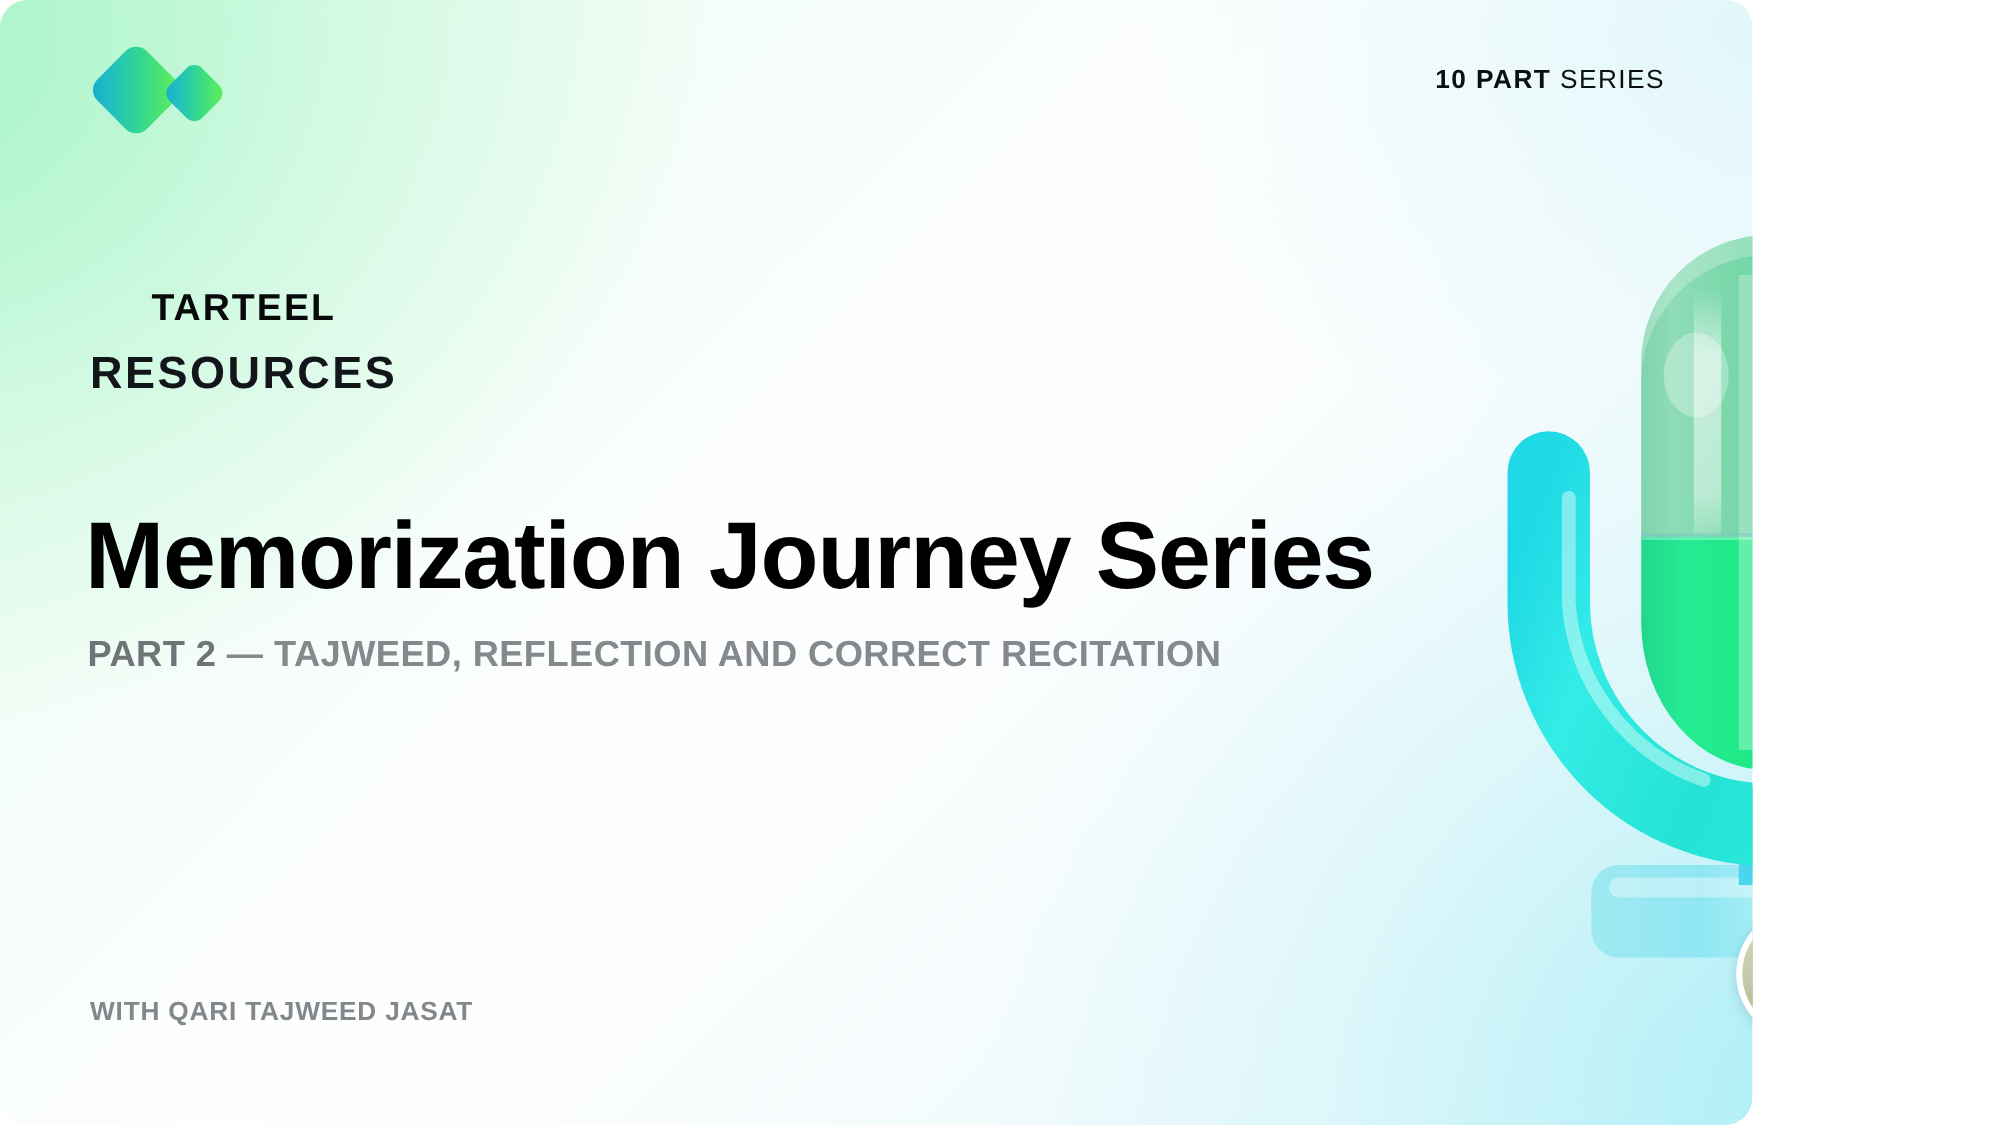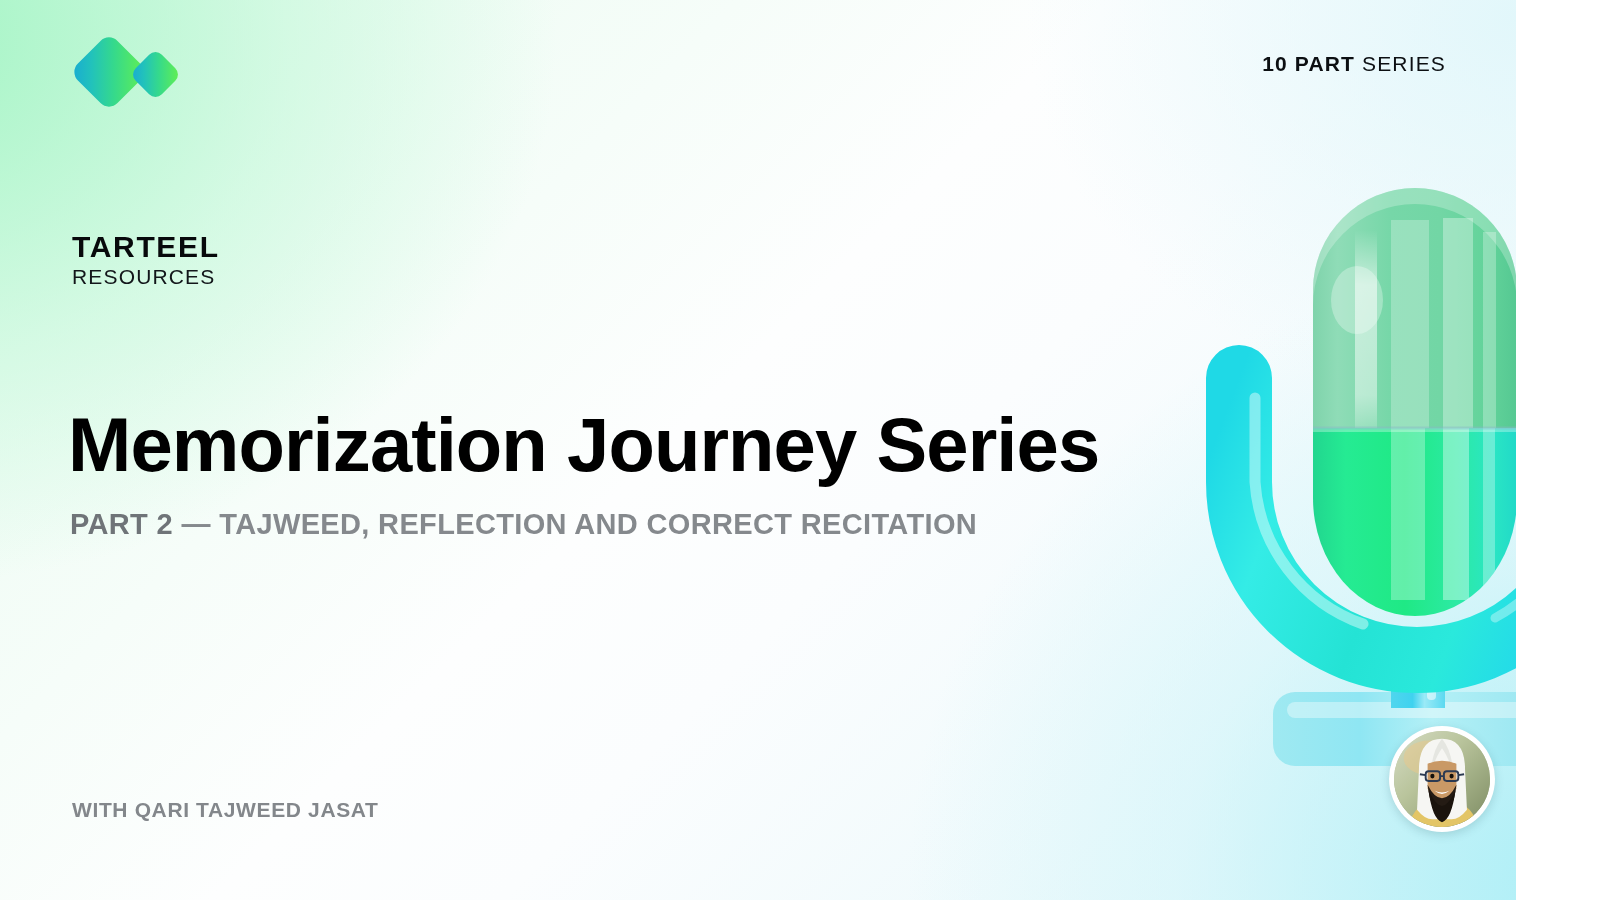--- a/index.html
+++ b/index.html
@@ -5,51 +5,52 @@
 <style>
   * { margin:0; padding:0; box-sizing:border-box; }
   html, body {
     width:1600px; height:900px;
     font-family:"Liberation Sans","DejaVu Sans",sans-serif;
     overflow:hidden;
   }
 
   #stage {
     position:relative;
-    width:1516px; height:900px;
+    width:1402px; height:900px;
     background:
       radial-gradient(ellipse 900px 760px at -6% 4%, rgba(160,244,194,0.95) 0%, rgba(190,248,214,0.55) 42%, rgba(255,255,255,0) 72%),
       radial-gradient(ellipse 880px 820px at 104% 98%, rgba(168,238,246,0.92) 0%, rgba(205,244,249,0.5) 45%, rgba(255,255,255,0) 76%),
       radial-gradient(ellipse 700px 560px at 100% 2%, rgba(222,246,250,0.85) 0%, rgba(255,255,255,0) 70%),
       linear-gradient(135deg, #e8fbef 0%, #fdfefe 46%, #fbfdfe 58%, #e4f7fa 100%);
     overflow:hidden;
+    border-radius:22px;
   }
 
   
   .logo-wrap { position:absolute; left:72px; top:36px; width:124px; height:72px; }
   .logo-wrap svg { display:block; width:124px; height:72px; }
 
   
   .series-tag {
     position:absolute; right:70px; top:52px;
     font-size:21px; letter-spacing:0.055em; color:#0c0f12;
     white-space:nowrap;
   }
   .series-tag .strong { font-weight:700; }
   .series-tag .light  { font-weight:400; }
 
   
-  .brand { position:absolute; left:72px; top:232px; line-height:1.0; }
+  .brand { position:absolute; left:72px; top:232px; line-height:1.0;text-align:center; }
   .brand .brand-1 {
     display:block; font-size:30px; font-weight:700;
     letter-spacing:0.055em; color:#07090b;
   }
   .brand .brand-2 {
-    display:block; font-size:21px; font-weight:400;
-    letter-spacing:0.055em; color:#12161a; margin-top:4px;
+    display:block; font-size:36px; font-weight:700;
+    letter-spacing:0.055em; color:#12161a; margin-top:18px;
   }
 
   
   .headline {
     position:absolute; left:68px; top:404px;
     font-size:76px; font-weight:700; letter-spacing:-0.012em;
     color:#000; white-space:nowrap; line-height:1.08;
   }
 
   .subhead {

